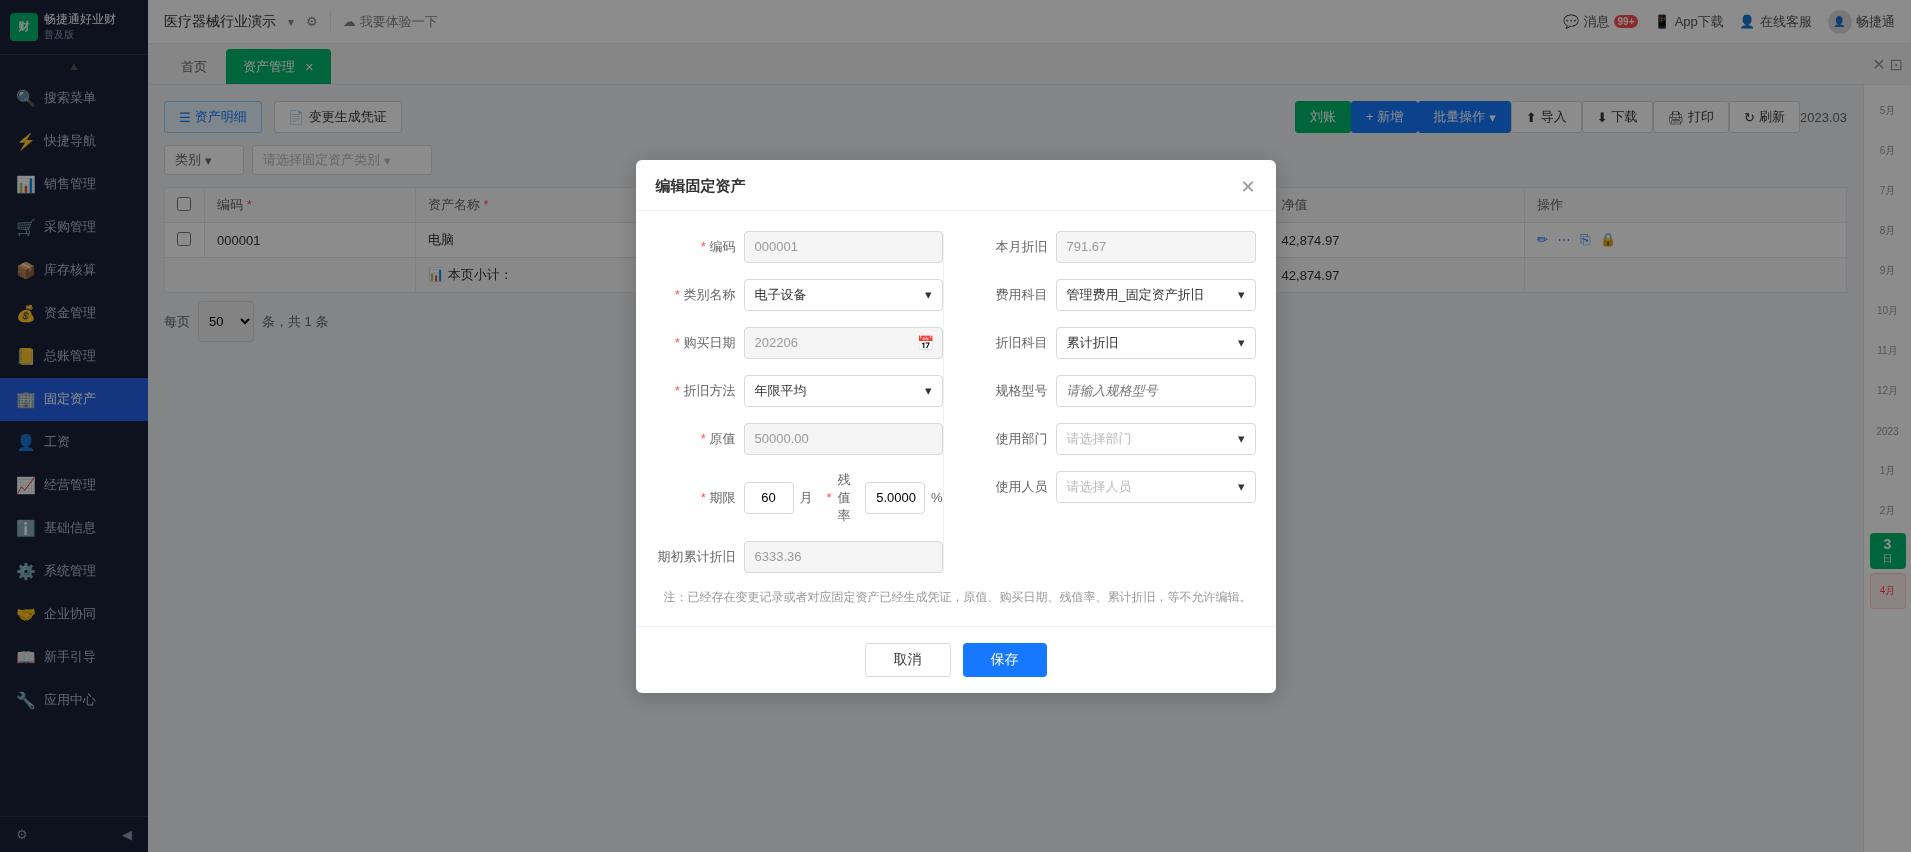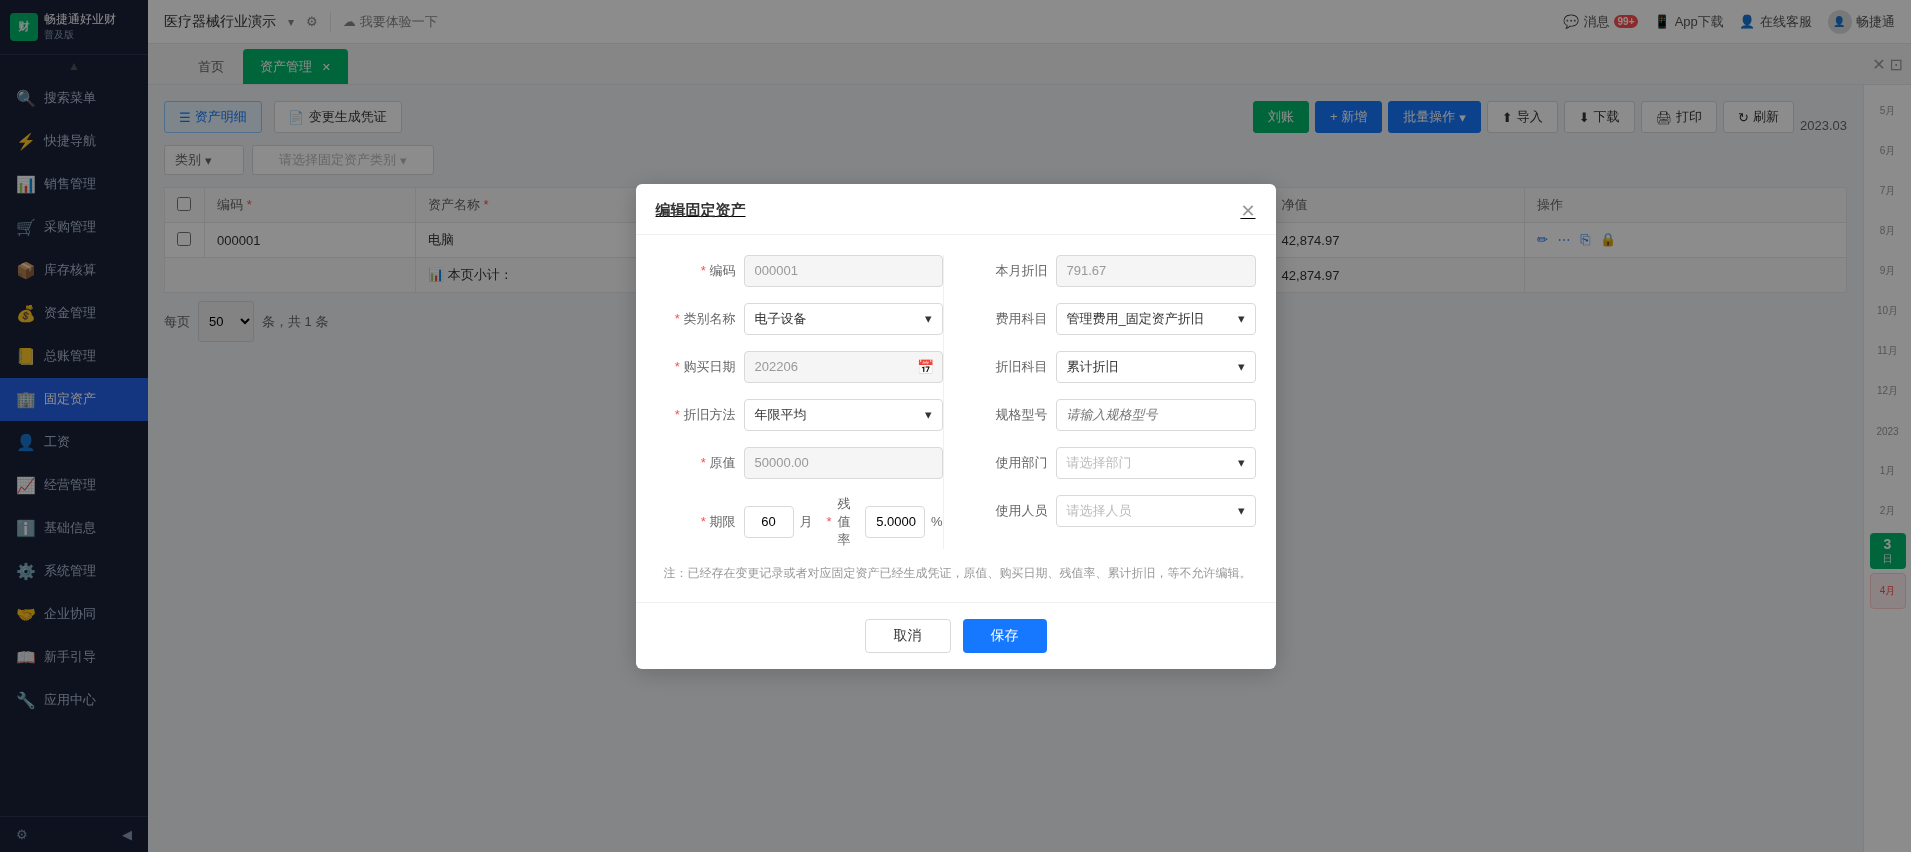--- a/index.html
+++ b/index.html
@@ -72,21 +72,21 @@
     .topbar-badge { position: relative; display: flex; align-items: center; gap: 4px; color: #555; font-size: 13px; cursor: pointer; }
     .badge-count { background: #ff4d4f; color: white; font-size: 10px; padding: 1px 4px; border-radius: 10px; font-weight: bold; }
     .topbar-user { display: flex; align-items: center; gap: 4px; color: #555; font-size: 13px; cursor: pointer; }
     .user-avatar { width: 24px; height: 24px; background: #ddd; border-radius: 50%; display: flex; align-items: center; justify-content: center; font-size: 10px; }
 
     
     .tabbar {
       height: 40px;
       background: #f5f5f5;
       display: flex; align-items: flex-end;
-      padding: 0 0 0 33px;
+      padding: 0 0 0 16px;
       border-bottom: 1px solid #e5e7eb;
       flex-shrink: 0;
     }
     .tab {
       padding: 8px 16px;
       font-size: 13px;
       cursor: pointer;
       background: #f5f5f5;
       color: #666;
       border: 1px solid transparent;
@@ -122,21 +122,21 @@
     
     .filter-row {
       display: flex; align-items: center; gap: 8px; margin-bottom: 12px;
     }
     .filter-select {
       padding: 5px 10px; border: 1px solid #d9d9d9; border-radius: 3px;
       background: white; font-size: 13px; display: flex; align-items: center; gap: 4px;
       cursor: pointer; color: #666; min-width: 80px;
     }
     .filter-select-wide {
-      padding: 5px 26px; border: 1px solid #d9d9d9; border-radius: 3px;
+      padding: 5px 10px; border: 1px solid #d9d9d9; border-radius: 3px;
       background: white; font-size: 13px; display: flex; align-items: center; gap: 4px;
       cursor: pointer; color: #bbb; min-width: 180px;
     }
 
     
     .data-table { width: 100%; border-collapse: collapse; background: white; }
     .data-table th {
       background: #fafafa; border: 1px solid #e8e8e8;
       padding: 8px 12px; text-align: left; font-size: 13px; color: #666; font-weight: 500;
     }
@@ -174,21 +174,20 @@
       background: white;
       border-radius: 6px;
       width: 640px;
       max-width: 95vw;
       box-shadow: 0 4px 24px rgba(0,0,0,0.2);
     }
     .modal-header {
       display: flex; align-items: center; justify-content: space-between;
       padding: 16px 20px 12px;
       border-bottom: 1px solid #f0f0f0;
-      text-decoration: underline;
     }
     .modal-title { font-size: 15px; font-weight: 600; color: #333; }
     .modal-close { cursor: pointer; color: #999; font-size: 18px; }
     .modal-body { padding: 20px; }
     .modal-footer {
       display: flex; justify-content: center; gap: 12px;
       padding: 16px 20px;
       border-top: 1px solid #f0f0f0;
     }
 
@@ -226,21 +225,21 @@
       background: white; color: #333; font-size: 14px; cursor: pointer;
     }
     .btn-save {
       padding: 7px 28px; border: none; border-radius: 4px;
       background: #1677ff; color: white; font-size: 14px; cursor: pointer;
     }
 
     .page-header-area { display: flex; align-items: center; justify-content: space-between; margin-bottom: 12px; }
     .page-header-left { display: flex; align-items: center; gap: 12px; }
 
-    .toolbar-right { margin-left: auto; display: flex; align-items: flex-end; gap: 6px; }
+    .toolbar-right { margin-left: auto; display: flex; align-items: center; }
     .year-label { font-size: 13px; color: #666; }
 
     .table-footer { display: flex; align-items: center; gap: 8px; margin-top: 8px; font-size: 13px; color: #666; }
     .page-select { border: 1px solid #d9d9d9; border-radius: 3px; padding: 11px 6px; font-size: 13px; }
   </style>
 </head>
 <body>
 
 <div class="sidebar">
   <div class="sidebar-logo">
@@ -607,20 +606,26 @@
             <div class="period-row">
               <input class="period-input" type="text" value="60" style="">
               <span class="period-unit">月</span>
               <span style="color:#ff4d4f;margin-left:8px;">*</span>
               <span class="period-unit">残值率</span>
               <input class="residual-input" type="text" value="5.0000" style="">
               <span class="residual-unit">%</span>
             </div>
           </div>
 
+          <div class="form-row">
+            <span class="form-label">
+              <span>期初累计折旧</span>
+            </span>
+            <input class="form-input readonly" type="text" readonly="" value="6333.36" style="">
+          </div>
         </div>
 
         <div class="form-col">
 
           <div class="form-row">
             <span class="form-label">本月折旧</span>
             <input class="form-input readonly" type="text" readonly="" value="791.67" style="">
           </div>
 
           <div class="form-row">

